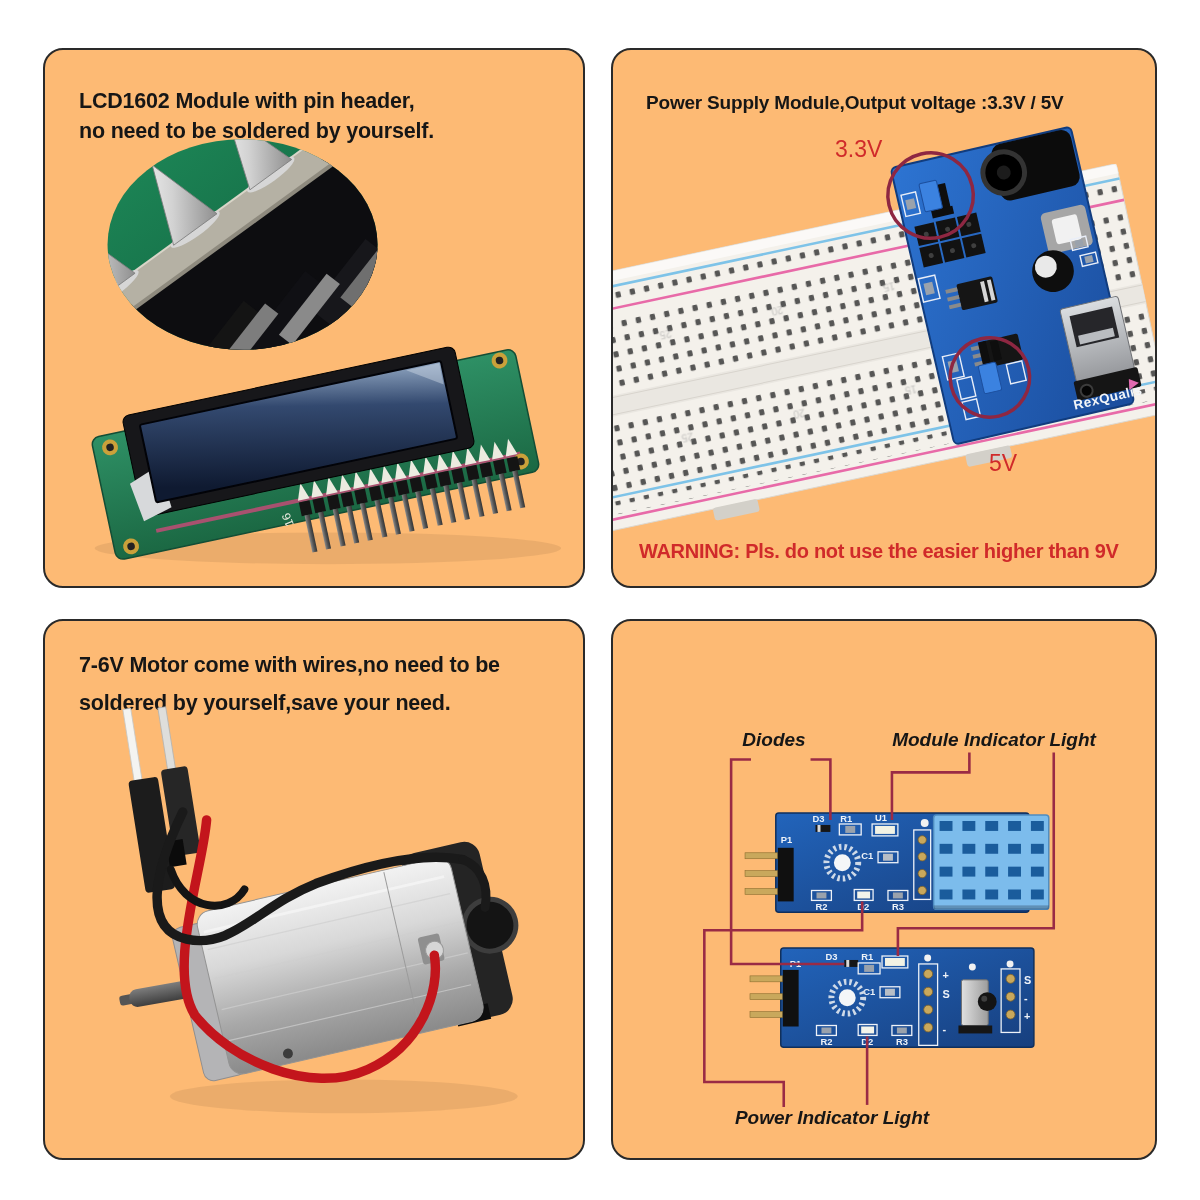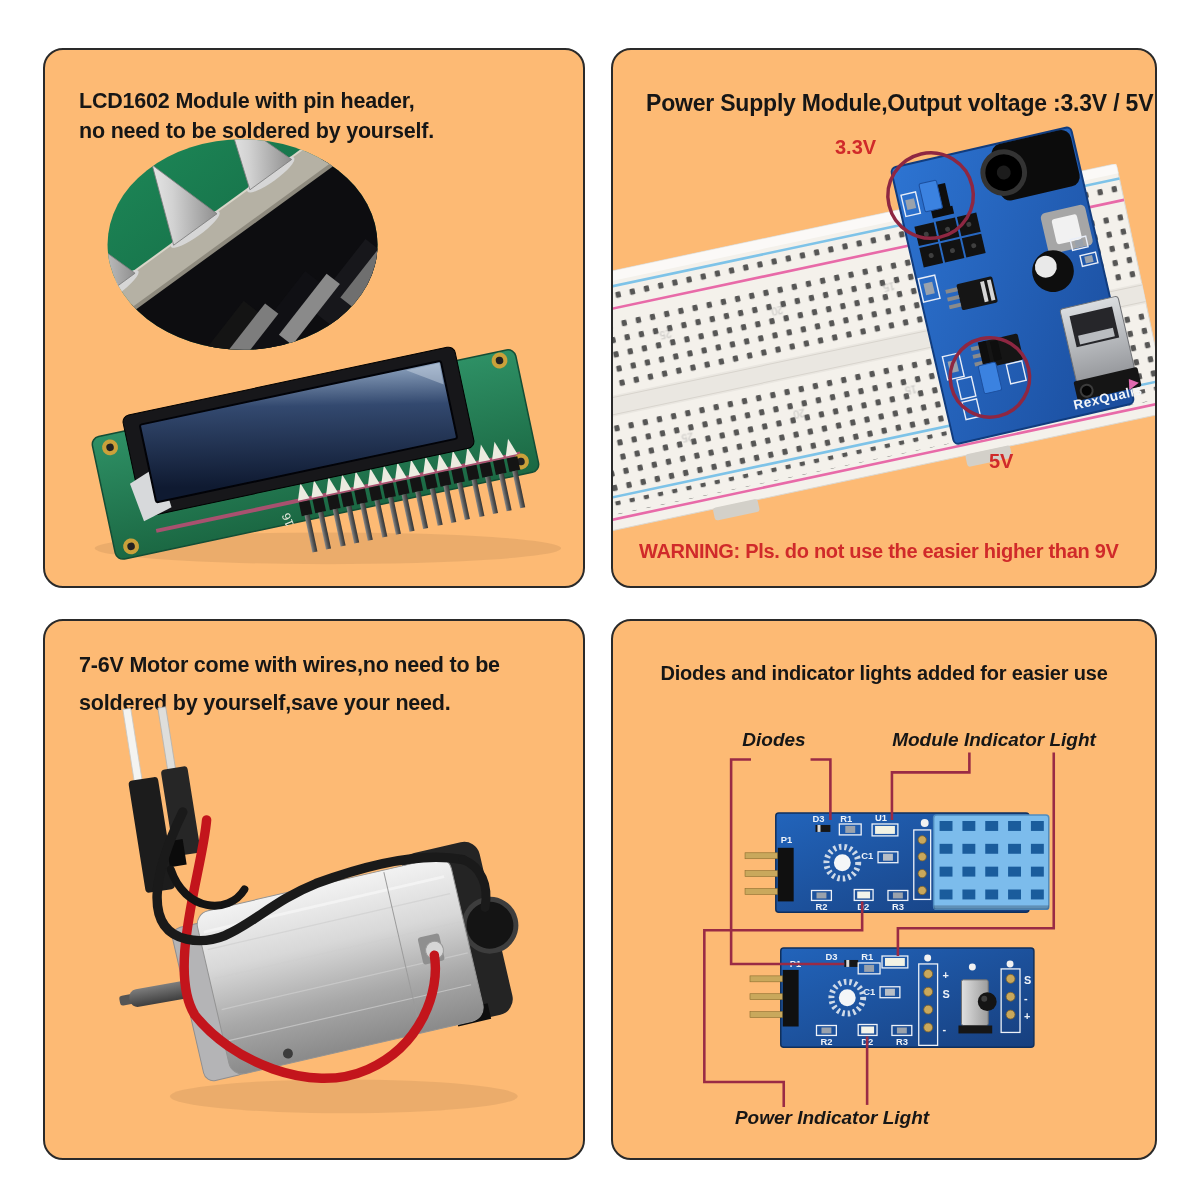--- a/index.html
+++ b/index.html
@@ -4,21 +4,21 @@
 <style>
   html,body{margin:0;padding:0;background:#ffffff;}
   body{width:1200px;height:1200px;position:relative;font-family:"Liberation Sans",sans-serif;overflow:hidden;}
   .panel{position:absolute;background:#fdba74;border:2.5px solid #2a2a2a;border-radius:20px;box-sizing:border-box;overflow:hidden;}
   #panel-lcd{left:43px;top:48px;width:542px;height:540px;}
   #panel-power{left:611px;top:48px;width:546px;height:540px;}
   #panel-motor{left:43px;top:619px;width:542px;height:541px;}
   #panel-diodes{left:611px;top:619px;width:546px;height:541px;}
   .ttl{position:absolute;color:#161616;font-weight:bold;font-size:21.5px;letter-spacing:-0.2px;line-height:30px;white-space:nowrap;}
   .ttl2{line-height:38px;}
-  .red-big{position:absolute;color:#d02a2a;font-weight:bold;font-size:20px;white-space:nowrap;}
+  .red-big{position:absolute;color:#d02a2a;font-weight:normal;font-size:23px;white-space:nowrap;}
   .warning{position:absolute;color:#d02a2a;font-weight:bold;font-size:20px;letter-spacing:-0.3px;white-space:nowrap;}
   .callout-lbl{position:absolute;color:#161616;font-weight:bold;font-size:19px;text-align:center;white-space:nowrap;font-style:italic;}
   .art{position:absolute;left:0;top:0;width:100%;height:100%;}
   svg text{font-family:"Liberation Sans",sans-serif;}
 </style>
 </head>
 <body>
 
 <div class="panel" id="panel-lcd">
   <div class="ttl" style="left:34px;top:36px;">LCD1602 Module with pin header,</div>
@@ -114,21 +114,21 @@
       <text x="236" y="466" font-size="12" fill="#ecebe0" text-anchor="middle" transform="rotate(-100 236 466)">16</text>
       <rect x="90" y="330" width="342" height="104" rx="7" fill="#17171a" stroke="#000"></rect>
       <polygon points="84,398 116,386 120,430 90,438" fill="#d7d9db"></polygon>
       <rect x="106" y="342" width="310" height="80" rx="2" fill="url(#screenG)" stroke="#020308" stroke-width="2"></rect>
       <polygon points="380,344 414,344 414,366" fill="#cfd9e6" opacity="0.45"></polygon>
     </g>
   </svg>
 </div>
 
 <div class="panel" id="panel-power">
-  <div class="ttl" style="left:33px;top:38px;font-size:23px;">Power Supply Module,Output voltage :3.3V / 5V</div>
+  <div class="ttl" style="left:33px;top:38px;font-size:19px;">Power Supply Module,Output voltage :3.3V / 5V</div>
   <svg class="art" viewBox="0 0 546 540">
     <defs>
       <pattern id="bbh" width="14.6" height="14.6" patternUnits="userSpaceOnUse">
         <rect x="4.5" y="4" width="5.2" height="6" rx="1.3" fill="#3b3b3b" opacity="0.85"></rect>
       </pattern>
       <linearGradient id="modG" x1="0" y1="0" x2="1" y2="1">
           <stop offset="0" stop-color="#2d74d2"></stop>
           <stop offset="1" stop-color="#1a4c9c"></stop>
         </linearGradient>
       <linearGradient id="usbG" x1="0" y1="0" x2="0" y2="1">
@@ -287,21 +287,20 @@
     <g fill="none" stroke-linecap="round">
       <path d="M162,200 C158,250 122,350 150,396 C186,442 266,477 324,451 C378,427 397,372 391,336" stroke="#c3151c" stroke-width="9.5"></path>
       <path d="M138,192 C108,254 98,310 142,320 C188,330 214,287 272,264 C332,242 384,233 420,240" stroke="#1a1a1a" stroke-width="9.5"></path>
       <path d="M420,240 C438,247 446,266 442,288" stroke="#1a1a1a" stroke-width="9"></path>
       <path d="M126,250 C140,292 184,296 200,270" stroke="#141414" stroke-width="8"></path>
     </g>
   </svg>
 </div>
 
 <div class="panel" id="panel-diodes">
-  <div class="ttl" style="left:30px;right:30px;top:37px;font-size:20px;text-align:center;">Diodes and indicator lights added for easier use</div>
   <svg class="art" viewBox="0 0 546 540">
     <defs>
       <linearGradient id="modB" x1="0" y1="0" x2="1" y2="1">
           <stop offset="0" stop-color="#2264bb"></stop>
           <stop offset="1" stop-color="#173f7e"></stop>
         </linearGradient>
       <linearGradient id="irG" x1="0" y1="0" x2="1" y2="0">
           <stop offset="0" stop-color="#e0e0e0"></stop>
           <stop offset="1" stop-color="#9c9c9c"></stop>
         </linearGradient>

